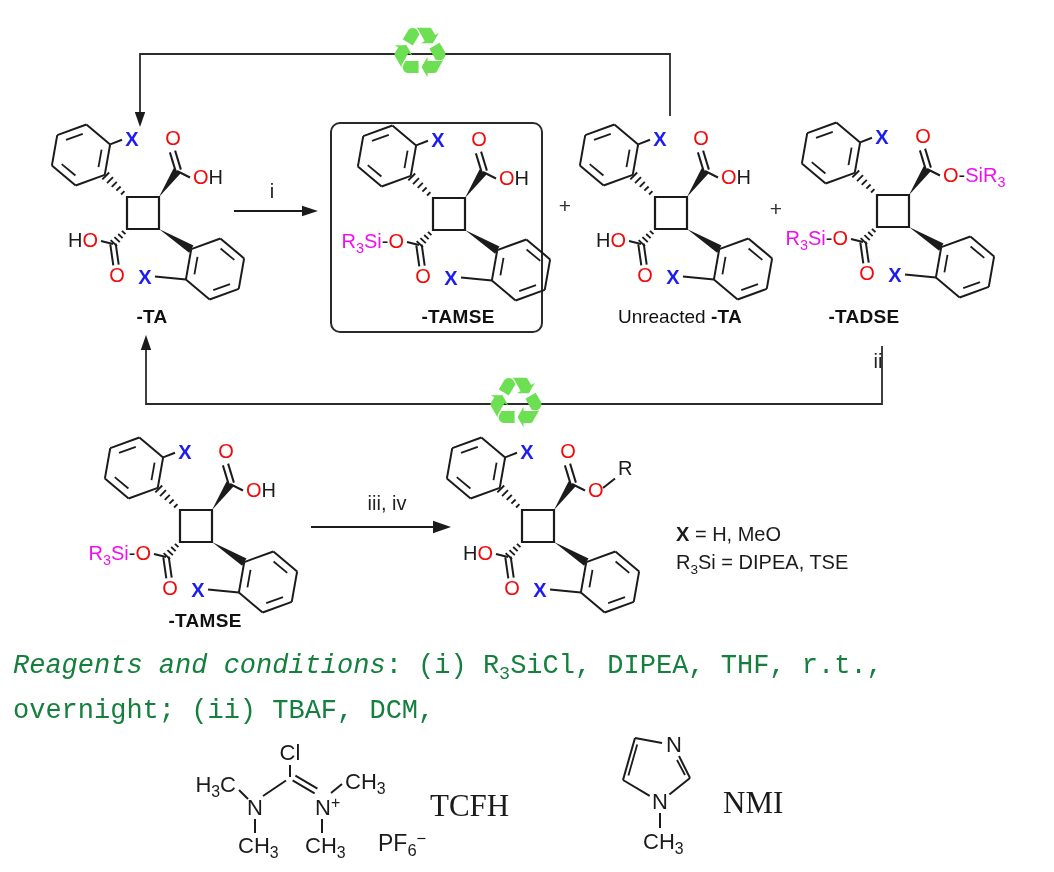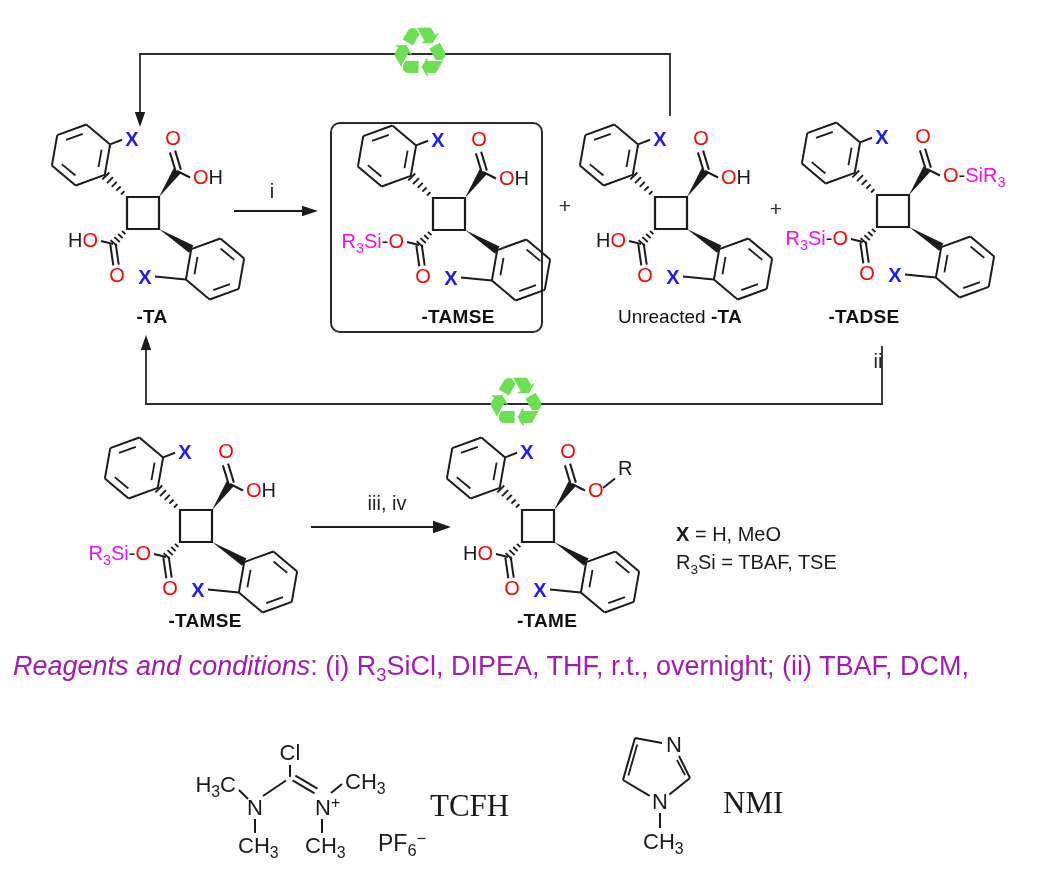--- a/index.html
+++ b/index.html
@@ -12,21 +12,21 @@
   .slabel .nm{font-weight:bold;letter-spacing:.3px;}
   .mark{position:absolute;text-align:center;font-size:20px;color:#222;}
   .mark.plus{font-size:21px;color:#333;}
   .pbox{position:absolute;border:2px solid #2a2a2a;border-radius:10px;background:transparent;}
   .legend{position:absolute;left:676px;top:492px;font-size:20px;line-height:28px;color:#1b1b1b;margin-top:28px;}
   .legend .xsym{font-weight:bold;}
   .legend .sisym{font-weight:normal;}
   .legend sub,{font-size:.68em;}
   sub{font-size:.68em;}
   .reagents{position:absolute;left:13px;top:648px;width:1038px;
-            font-family:Liberation Sans, sans-serif;font-size:27px;line-height:36px;color:#a21caf;}
+            font-family:Liberation Mono, monospace;font-size:27px;line-height:36px;color:#15803d;}
 </style>
 </head>
 <body>
 
 <div class="stage" id="stage">
 
   <svg id="connections" width="1054" height="872" viewBox="0 0 1054 872">
       <path d="M 140 124 L 140 54 L 670 54 L 670 116" fill="none" stroke="#2b2b2b" stroke-width="1.8"></path>
       <polygon points="140,127 134.8,112 145.2,112" fill="#1b1b1b"></polygon>
       <path d="M 882 346 L 882 404 L 146 404 L 146 340" fill="none" stroke="#2b2b2b" stroke-width="1.8"></path>
@@ -39,31 +39,30 @@
       <text x="516" y="403" text-anchor="middle" dominant-baseline="central" font-size="70" fill="#6cdf52" font-family="&quot;DejaVu Sans&quot;,sans-serif">♻</text>
     </svg>
 
   <div class="pbox" style="left:330px;top:122px;width:209px;height:207px"></div>
 
   <div class="slabel" style="left:27px;top:306px"><span class="prefix"></span><span class="nm">-TA</span></div>
   <div class="slabel" style="left:333px;top:306px"><span class="prefix"></span><span class="nm">-TAMSE</span></div>
   <div class="slabel" style="left:555px;top:306px"><span class="prefix">Unreacted  </span><span class="nm">-TA</span></div>
   <div class="slabel" style="left:739px;top:306px"><span class="prefix"></span><span class="nm">-TADSE</span></div>
   <div class="slabel" style="left:80px;top:610px"><span class="prefix"></span><span class="nm">-TAMSE</span></div>
-  <div class="slabel" style="left:422px;top:610px"><span class="prefix"></span><span class="nm">-TAME</span></div>
 
   <div class="mark" style="left:232px;top:180px;width:80px">i</div>
   <div class="mark" style="left:838px;top:350px;width:80px">ii</div>
   <div class="mark" style="left:337px;top:492px;width:100px">iii, iv</div>
   <div class="mark plus" style="left:545px;top:194px;width:40px">+</div>
   <div class="mark plus" style="left:756px;top:197px;width:40px">+</div>
 
   <div class="legend">
     <div><span class="xsym">X</span><span> = H, MeO</span></div>
-    <div><span class="sisym"><span>R</span><sub>3</sub><span>Si</span></span><span> = TBAF, TSE</span></div>
+    <div><span class="sisym"><span>R</span><sub>3</sub><span>Si</span></span><span> = DIPEA, TSE</span></div>
   </div>
 
   <div class="reagents">
     <div><i>Reagents and conditions</i><span>: (i) R</span><sub>3</sub><span>SiCl, DIPEA, THF, r.t., overnight; (ii) TBAF, DCM,</span></div>
   </div>
 <svg class="struct" width="250" height="235" viewBox="0 0 250 235" style="left:27px;top:105px">
       <polygon points="100,92 132,92 132,124 100,124" fill="none" stroke="#1b1b1b" stroke-width="2.2"></polygon>
       <g>
         <line x1="77.74737773668832" y1="69.92641590028272" x2="48.61690649232516" y2="80.52904034337845" stroke="#1b1b1b" stroke-width="2"></line>
         <line x1="48.61690649232516" y1="80.52904034337845" x2="24.869528755636843" y2="60.602624443095735" stroke="#1b1b1b" stroke-width="2"></line>

